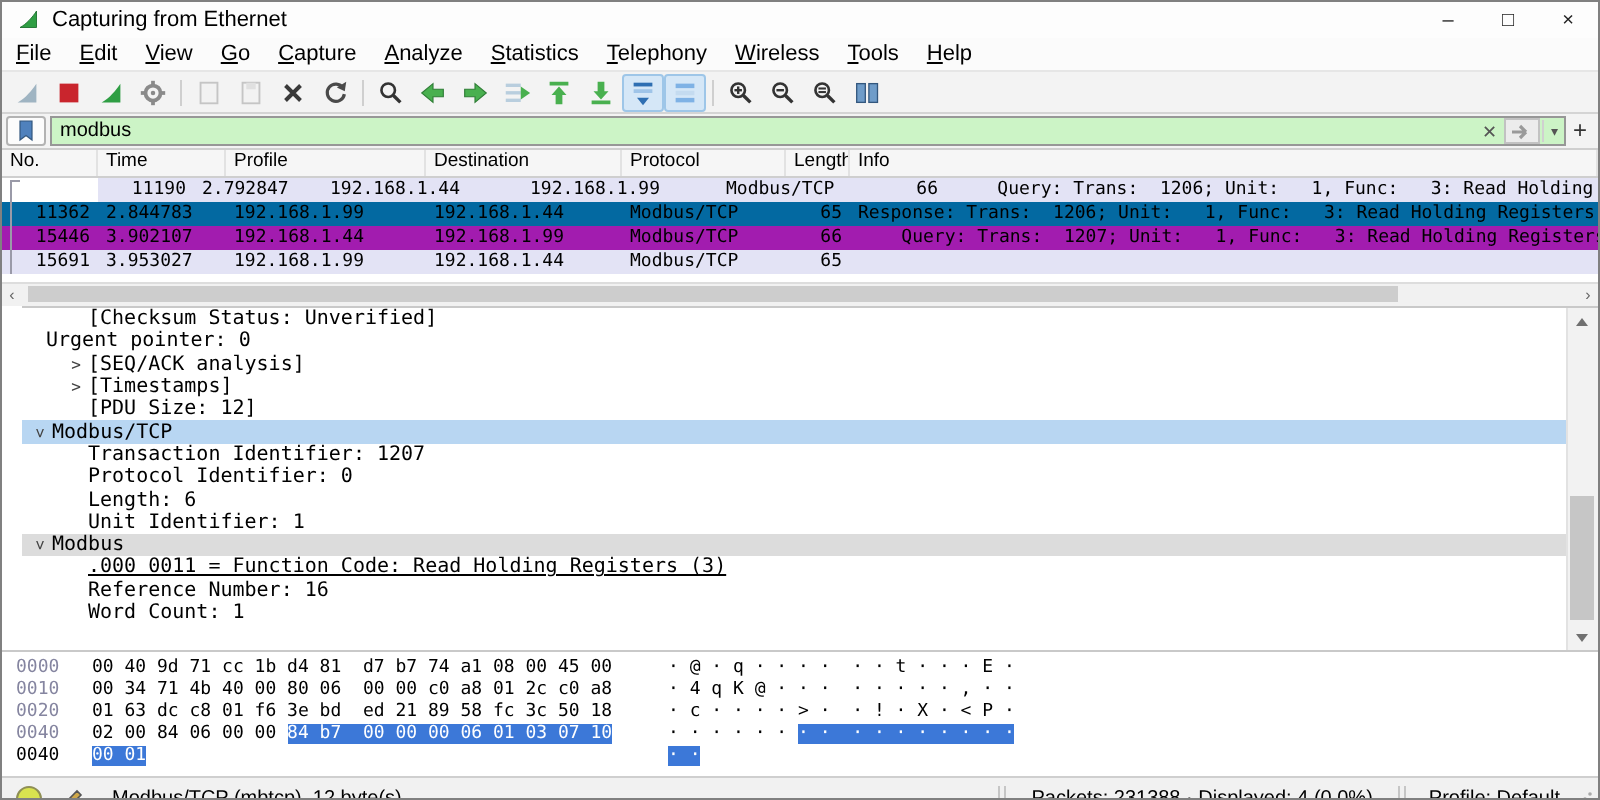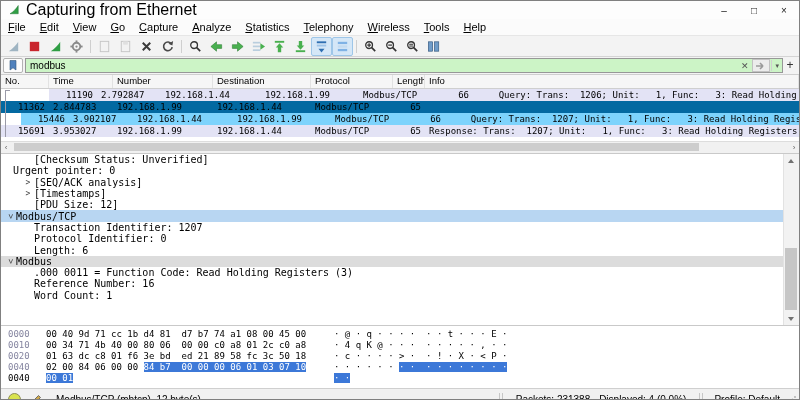--- a/index.html
+++ b/index.html
@@ -1,21 +1,21 @@
 <!DOCTYPE html>
 <html><head>
 <meta charset="utf-8">
 <style>
   html,body{margin:0;padding:0;}
   body{width:798px;height:398px;border:1px solid #808080;position:relative;overflow:hidden;
        background:#fff;font-family:"Liberation Sans",sans-serif;color:#000;}
   
   .titlebar{height:18px;background:#fdfdfd;display:flex;align-items:center;}
   .title-icon{width:13px;height:12px;margin:0 5px 0 7px;}
-  .title-text{font-size:16px;line-height:18px;}
+  .title-text{font-size:11px;line-height:18px;}
   .win-controls{margin-left:auto;display:flex;height:100%;}
   .win-btn{width:30px;height:100%;display:flex;align-items:center;justify-content:center;
            font-size:10px;color:#222;}
   
   .menubar{height:16px;background:#fbfbfb;display:flex;align-items:center;font-size:11px;}
   .menu-item{padding:0 7px;line-height:16px;}
   .menu-item u{text-decoration:underline;}
   
   .toolbar{height:20px;background:#f3f3f3;border-top:1px solid #e6e6e6;border-bottom:1px solid #d4d4d4;
            display:flex;align-items:center;padding-left:2px;}
@@ -43,21 +43,21 @@
   .prow .c-len{text-align:right;padding-right:4px;}
   .prow div{overflow:hidden;}
   .prow .pad{padding-left:4px;}
   .bracket{position:absolute;left:4px;top:1px;width:4px;height:46px;border-left:1px solid #9a9aa8;border-top:1px solid #9a9aa8;}
   .hscroll{height:11px;background:#f1f1f1;border-top:1px solid #ddd;position:relative;font-size:8px;color:#666;}
   .hs-left,.hs-right{position:absolute;top:0;width:10px;height:10px;display:flex;align-items:center;justify-content:center;}
   .hs-left{left:0;} .hs-right{right:0;}
   .hs-thumb{position:absolute;left:13px;top:1px;height:8px;width:685px;background:#cdcdcd;}
   
   .detail{height:171px;border-top:1px solid #c9c9c9;position:relative;background:#fff;
-          font-family:"DejaVu Sans Mono",monospace;font-size:10px;overflow:hidden;}
+          font-family:"DejaVu Sans Mono",monospace;font-size:10px;overflow:hidden;margin-left:10px;}
   .dline{height:11.3px;display:flex;align-items:center;white-space:pre;}
   .dline.hl-blue{background:#b8d6f2;}
   .dline.hl-gray{background:#dcdcdc;}
   .dexp{width:12px;font-size:8px;color:#444;display:inline-flex;justify-content:center;flex:none;}
   .dexp.expanded{transform:rotate(90deg);}
   .dexp.hidden{visibility:hidden;}
   .vscroll{position:absolute;right:0;top:0;bottom:0;width:15px;background:#f2f2f2;border-left:1px solid #e2e2e2;}
   .vs-up,.vs-down{position:absolute;left:0;width:14px;height:13px;display:flex;align-items:center;justify-content:center;}
   .vs-up{top:0;} .vs-down{bottom:0;}
   .vs-thumb{position:absolute;left:1px;width:12px;top:94px;height:62px;background:#c6c6c6;}
@@ -258,53 +258,54 @@
       </svg>
     </span>
     <span class="filter-drop">▾</span>
   </div>
   <div class="filter-add">+</div>
 </div>
 
 <div class="plheader">
     <div>No.</div>
     <div>Time</div>
-    <div>Number</div>
+    <div>Profile</div>
     <div>Destination</div>
     <div>Protocol</div>
     <div>Length</div>
     <div>Info</div>
   </div>
 <div class="plist">
   <div class="bracket"></div>
 <div class="prow" style="background: rgb(227, 227, 245); margin-left: 48px;"><div class="c-no">11190</div><div class="c-time pad">2.792847</div><div class="c-src pad">192.168.1.44</div><div class="c-dst pad">192.168.1.99</div><div class="c-proto pad">Modbus/TCP</div><div class="c-len">66</div><div class="c-info pad">    Query: Trans:  1206; Unit:   1, Func:   3: Read Holding Registers</div></div>
-    <div class="prow" style="background: #0369a1;"><div class="c-no">11362</div><div class="c-time pad">2.844783</div><div class="c-src pad">192.168.1.99</div><div class="c-dst pad">192.168.1.44</div><div class="c-proto pad">Modbus/TCP</div><div class="c-len">65</div></div>
-    <div class="prow" style="background: #7dd3fc; margin-left: 20px;"><div class="c-no">15446</div><div class="c-time pad">3.902107</div><div class="c-src pad">192.168.1.44</div><div class="c-dst pad">192.168.1.99</div><div class="c-proto pad">Modbus/TCP</div><div class="c-len">66</div><div class="c-info pad">    Query: Trans:  1207; Unit:   1, Func:   3: Read Holding Registers</div></div>
-    <div class="prow" style="background: rgb(227, 227, 245);"><div class="c-no">15691</div><div class="c-time pad">3.953027</div><div class="c-src pad">192.168.1.99</div><div class="c-dst pad">192.168.1.44</div><div class="c-proto pad">Modbus/TCP</div><div class="c-len">65</div><div class="c-info pad">Response: Trans:  1207; Unit:   1, Func:   3: Read Holding Registers</div></div>
+    <div class="prow" style="background: #0369a1;"><div class="c-no">11362</div><div class="c-time pad">2.844783</div><div class="c-src pad">192.168.1.99</div><div class="c-dst pad">192.168.1.44</div><div class="c-proto pad">Modbus/TCP</div><div class="c-len">65</div><div class="c-info pad">Response: Trans:  1206; Unit:   1, Func:   3: Read Holding Registers</div></div>
+    <div class="prow" style="background: #a21caf;"><div class="c-no">15446</div><div class="c-time pad">3.902107</div><div class="c-src pad">192.168.1.44</div><div class="c-dst pad">192.168.1.99</div><div class="c-proto pad">Modbus/TCP</div><div class="c-len">66</div><div class="c-info pad">    Query: Trans:  1207; Unit:   1, Func:   3: Read Holding Registers</div></div>
+    <div class="prow" style="background: rgb(227, 227, 245);"><div class="c-no">15691</div><div class="c-time pad">3.953027</div><div class="c-src pad">192.168.1.99</div><div class="c-dst pad">192.168.1.44</div><div class="c-proto pad">Modbus/TCP</div><div class="c-len">65</div></div>
   </div>
 <div style="height:2px;background:#fff;"></div>
 <div class="hscroll">
   <div class="hs-left">‹</div>
   <div class="hs-thumb"></div>
   <div class="hs-right">›</div>
 </div>
 
 <div class="detail">
   <div id="detail-lines">
       <div class="dline" style="padding-left: 21px;"><span class="dexp hidden">&gt;</span><span>[Checksum Status: Unverified]</span></div>
       <div class="dline" style=""><span class="dexp hidden">&gt;</span><span>Urgent pointer: 0</span></div>
       <div class="dline" style="padding-left: 21px;"><span class="dexp ">&gt;</span><span>[SEQ/ACK analysis]</span></div>
       <div class="dline" style="padding-left: 21px;"><span class="dexp ">&gt;</span><span>[Timestamps]</span></div>
       <div class="dline" style="padding-left: 21px; text-align: center;"><span class="dexp hidden">&gt;</span><span>[PDU Size: 12]</span></div>
       <div class="dline hl-blue" style="padding-left: 3px;"><span class="dexp expanded">&gt;</span><span>Modbus/TCP</span></div>
       <div class="dline" style="padding-left: 21px;"><span class="dexp hidden">&gt;</span><span>Transaction Identifier: 1207</span></div>
       <div class="dline" style="padding-left: 21px;"><span class="dexp hidden">&gt;</span><span>Protocol Identifier: 0</span></div>
       <div class="dline" style="padding-left: 21px;"><span class="dexp hidden">&gt;</span><span>Length: 6</span></div>
+      <div class="dline" style="padding-left: 21px;"><span class="dexp hidden">&gt;</span><span>Unit Identifier: 1</span></div>
       <div class="dline hl-gray" style="padding-left: 3px;"><span class="dexp expanded">&gt;</span><span>Modbus</span></div>
-      <div class="dline" style="padding-left: 21px;"><span class="dexp hidden">&gt;</span><span>.000 0011 = Function Code: Read Holding Registers (3)</span></div>
+      <div class="dline" style="padding-left: 21px; text-decoration: underline;"><span class="dexp hidden">&gt;</span><span>.000 0011 = Function Code: Read Holding Registers (3)</span></div>
       <div class="dline" style="padding-left: 21px;"><span class="dexp hidden">&gt;</span><span>Reference Number: 16</span></div>
       <div class="dline" style="padding-left: 21px;"><span class="dexp hidden">&gt;</span><span>Word Count: 1</span></div>
     </div>
   <div class="vscroll">
     <div class="vs-up">
         <div class="tri-up"></div>
       </div>
     <div class="vs-thumb"></div>
     <div class="vs-down">
         <div class="tri-down"></div>

